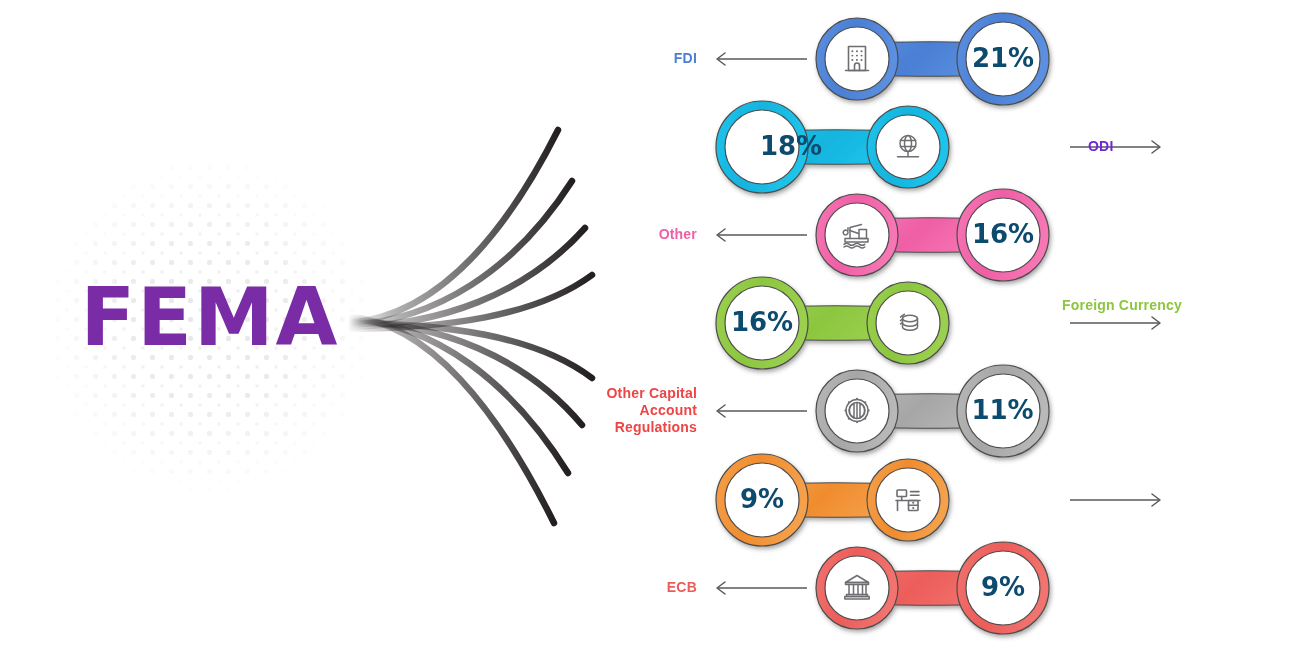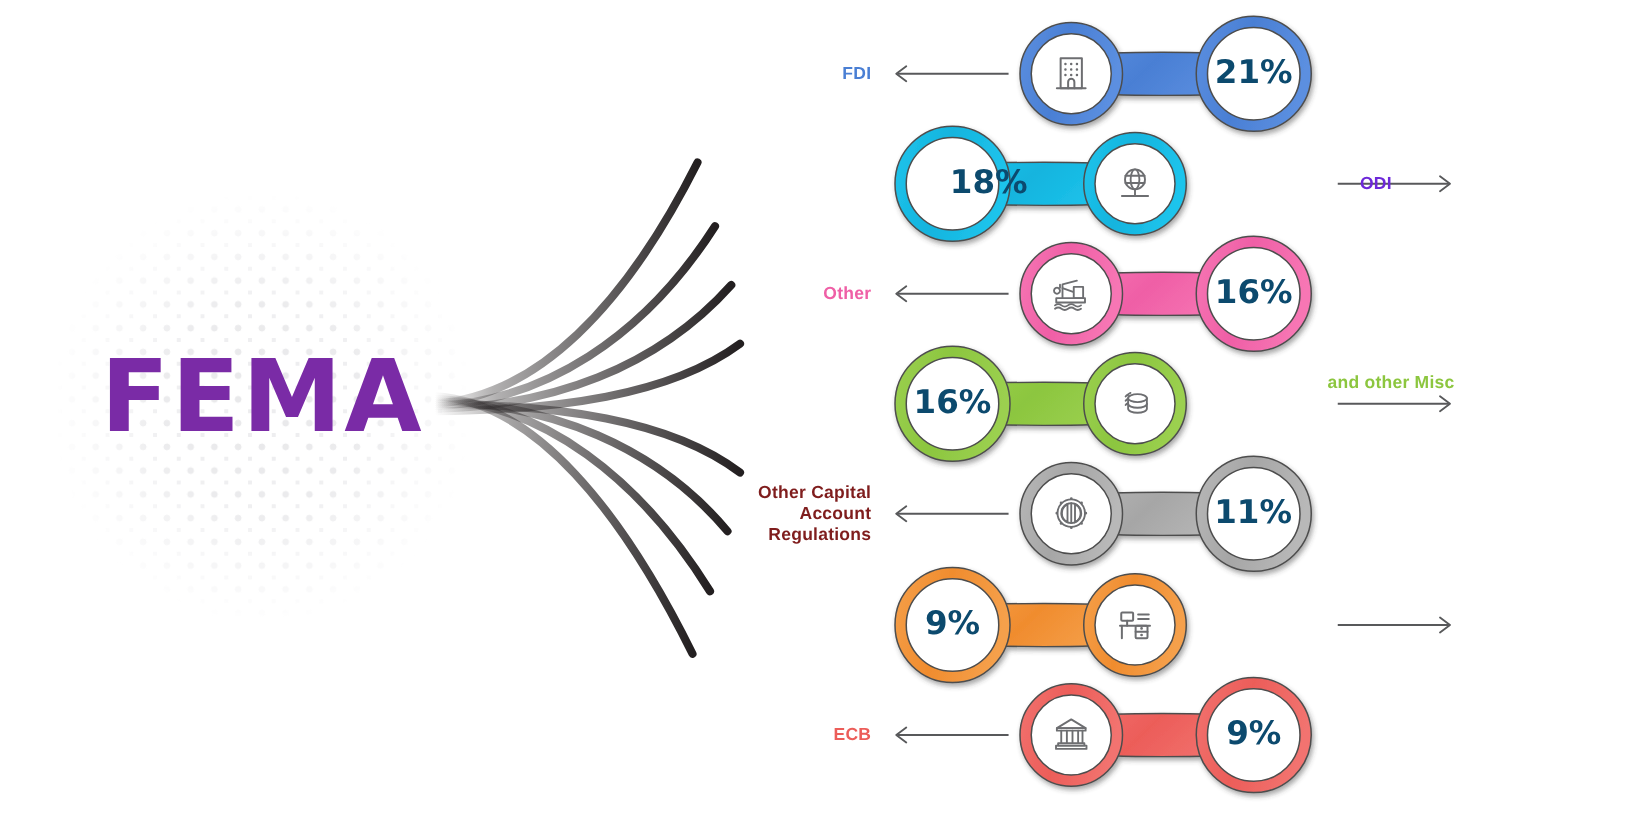--- a/index.html
+++ b/index.html
@@ -289,21 +289,21 @@
     </g>
     </g>
   </svg>
         </div>
         <div class="pct" style="left: 717px; top: 40px; width: 90px;">16%</div>
         <div class="arrow" style="left: 1070px; top: 46px;"><svg width="95" height="16" viewBox="0 0 95 16">
          <path d="M0 8 H89" stroke="#58595B" stroke-width="1.5" fill="none"></path>
          <path d="M82 2 L90 8 L82 14" stroke="#58595B" stroke-width="1.5" fill="none" stroke-linecap="round" stroke-linejoin="round"></path>
        </svg></div>
         <div class="side-label label-right" style="color: rgb(140, 198, 63); top: 27.5px; left: 1062px; width: 230px;">
-          <div>and other Misc</div>
+          <div>Foreign Currency</div>
         </div>
       </div>
       <div class="row" style="top: 357px;">
         <div class="dumbbell" style="left: 805px;">
   <svg width="250" height="108" viewBox="0 0 250 108">
     <defs>
       <linearGradient id="g4" x1="0" y1="0" x2="1" y2="0.25">
         <stop offset="0%" stop-color="#B8B8B8"></stop>
         <stop offset="48%" stop-color="#A6A6A6"></stop>
         <stop offset="100%" stop-color="#B8B8B8"></stop>
@@ -340,21 +340,21 @@
       </g>
     </g>
     </g>
   </svg>
         </div>
         <div class="pct" style="left: 958px; top: 40px; width: 89px;">11%</div>
         <div class="arrow" style="left: 712px; top: 46px;"><svg width="95" height="16" viewBox="0 0 95 16">
          <path d="M95 8 H6" stroke="#58595B" stroke-width="1.5" fill="none"></path>
          <path d="M13 2 L5 8 L13 14" stroke="#58595B" stroke-width="1.5" fill="none" stroke-linecap="round" stroke-linejoin="round"></path>
        </svg></div>
-        <div class="side-label label-left" style="color: #7f1d1d; top: 27.5px; left: 500px; width: 197px;">
+        <div class="side-label label-left" style="color: #ef4444; top: 27.5px; left: 500px; width: 197px;">
           <div>Other Capital</div>
           <div>Account</div>
           <div>Regulations</div>
         </div>
       </div>
       <div class="row" style="top: 446px;">
         <div class="dumbbell" style="left: 710px;">
   <svg width="250" height="108" viewBox="0 0 250 108">
     <defs>
       <linearGradient id="g5" x1="0" y1="0" x2="1" y2="0.25">

